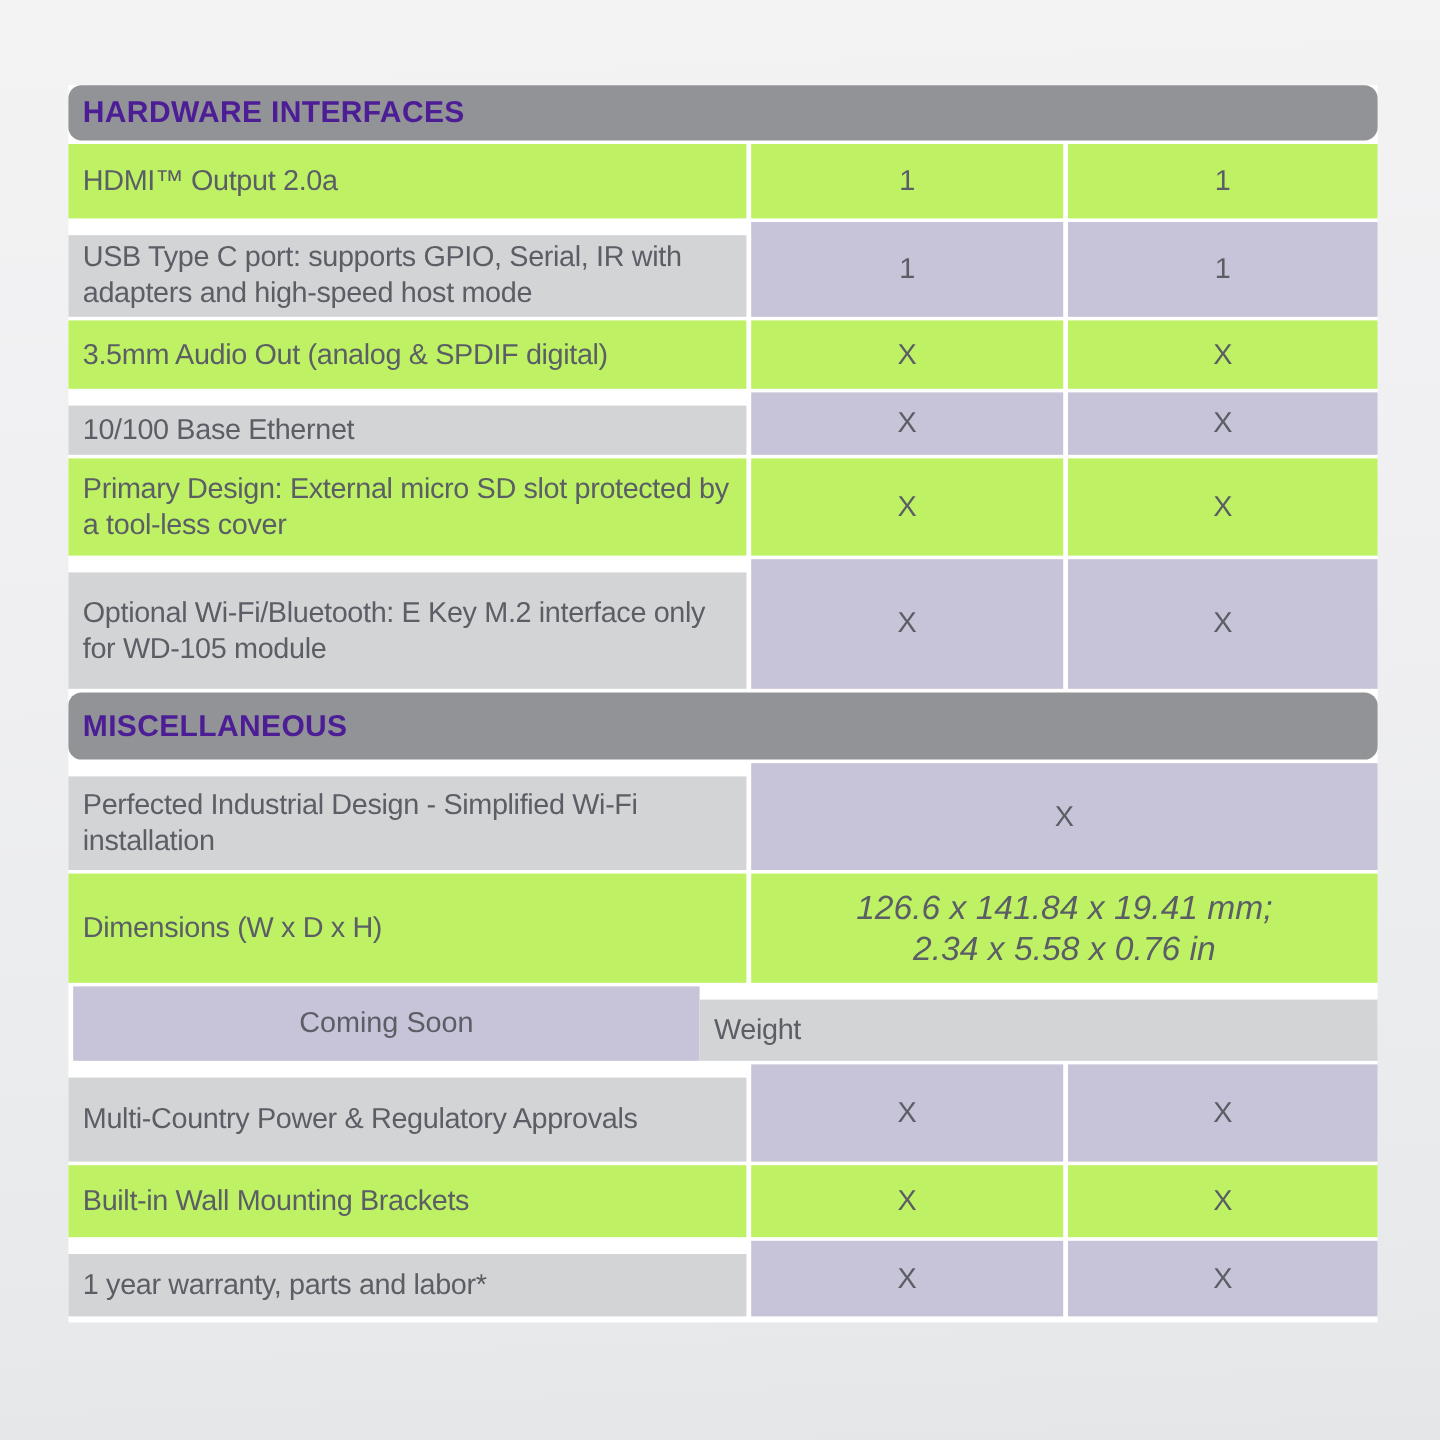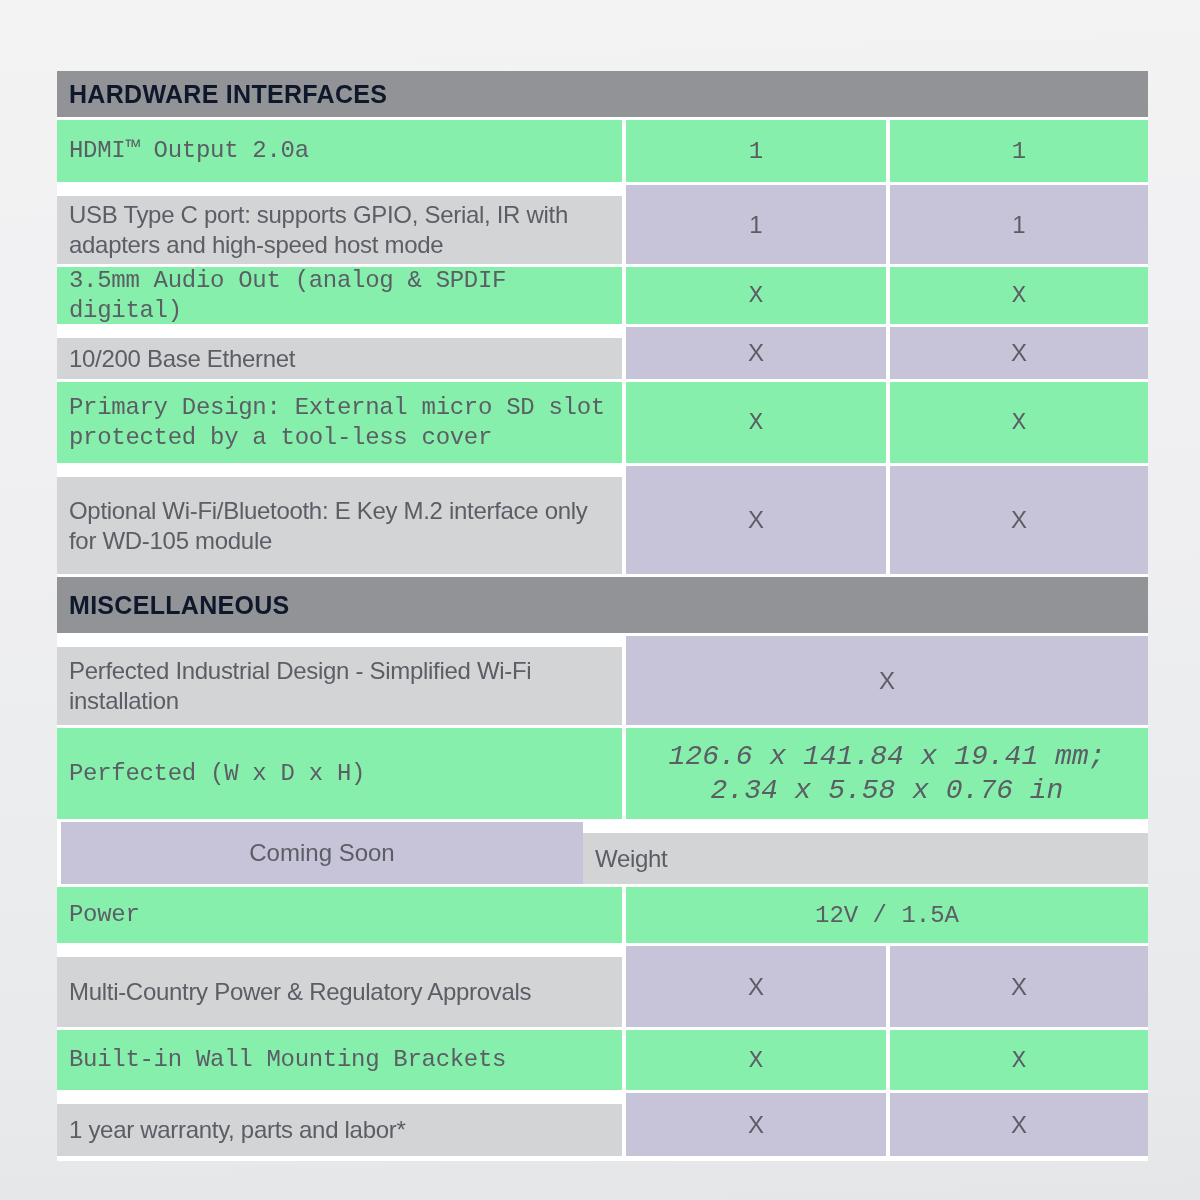--- a/index.html
+++ b/index.html
@@ -45,25 +45,26 @@
     margin-left: 4px;
     display: flex;
     align-items: center;
     justify-content: center;
     font-size: 24px;
   }
   .val.v2 { width: 258px; }
   .val.merged { width: 522px; }
   .gray .label { background: #d3d4d6; margin-top: 11px; }
   .gray .val { background: #c7c3d8; }
-  .white .label, .white .val { background: #86efac; font-family: Liberation Mono, monospace; }
+  .white .label, .white .val { background: #bef264; }
   .section {
     background: #919396;
-    color: #0f172a;
+    color: #4c1d95;
     align-items: center;
+    border-radius: 11px;
   }
   .section .section-label {
     padding-left: 12px;
     font-size: 25px;
     font-weight: bold;
     letter-spacing: 0.3px;
     display: flex;
     align-items: center;
   }
   .italic-val {
@@ -94,21 +95,21 @@
     <div class="cell val v2">1</div>
   </div>
 
   <div class="trow white" style="height:57px">
     <div class="cell label">3.5mm Audio Out (analog &amp; SPDIF digital)</div>
     <div class="cell val">X</div>
     <div class="cell val v2">X</div>
   </div>
 
   <div class="trow gray" style="height:52px">
-    <div class="cell label">10/200 Base Ethernet</div>
+    <div class="cell label">10/100 Base Ethernet</div>
     <div class="cell val">X</div>
     <div class="cell val v2">X</div>
   </div>
 
   <div class="trow white" style="height:81px">
     <div class="cell label">Primary Design: External micro SD slot protected by a tool-less cover</div>
     <div class="cell val">X</div>
     <div class="cell val v2">X</div>
   </div>
 
@@ -121,36 +122,32 @@
   <div class="trow section" style="height:56px">
     <div class="section-label">MISCELLANEOUS</div>
   </div>
 
   <div class="trow gray" style="height:89px">
     <div class="cell label">Perfected Industrial Design - Simplified Wi-Fi installation</div>
     <div class="cell val merged">X</div>
   </div>
 
   <div class="trow white" style="height:91px">
-    <div class="cell label">Perfected (W x D x H)</div>
+    <div class="cell label">Dimensions (W x D x H)</div>
     <div class="cell val merged italic-val">
       <div>126.6 x 141.84 x 19.41 mm;</div>
       <div>2.34 x 5.58 x 0.76  in</div>
     </div>
   </div>
 
   <div class="trow gray" style="height:62px">
     <div class="cell val merged">Coming Soon</div>
     <div class="cell label">Weight</div>
   </div>
 
-  <div class="trow white" style="height:56px">
-    <div class="cell label">Power</div>
-    <div class="cell val merged">12V / 1.5A</div>
-  </div>
 
   <div class="trow gray" style="height:81px">
     <div class="cell label">Multi-Country Power &amp; Regulatory Approvals</div>
     <div class="cell val">X</div>
     <div class="cell val v2">X</div>
   </div>
 
   <div class="trow white" style="height:60px">
     <div class="cell label">Built-in Wall Mounting Brackets</div>
     <div class="cell val">X</div>

